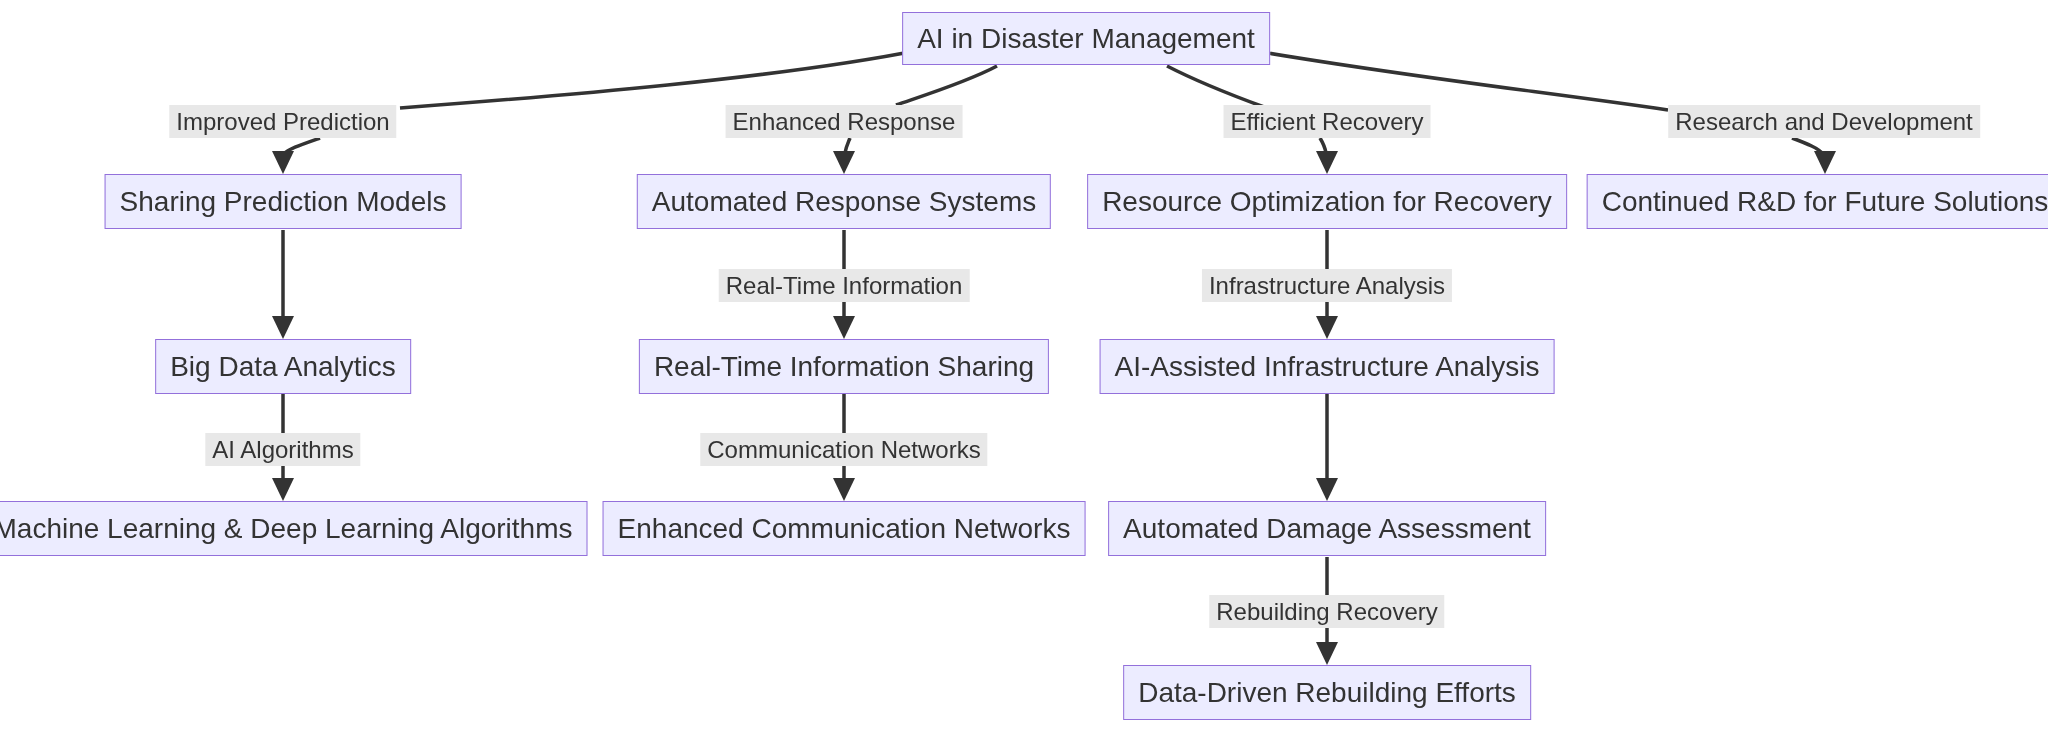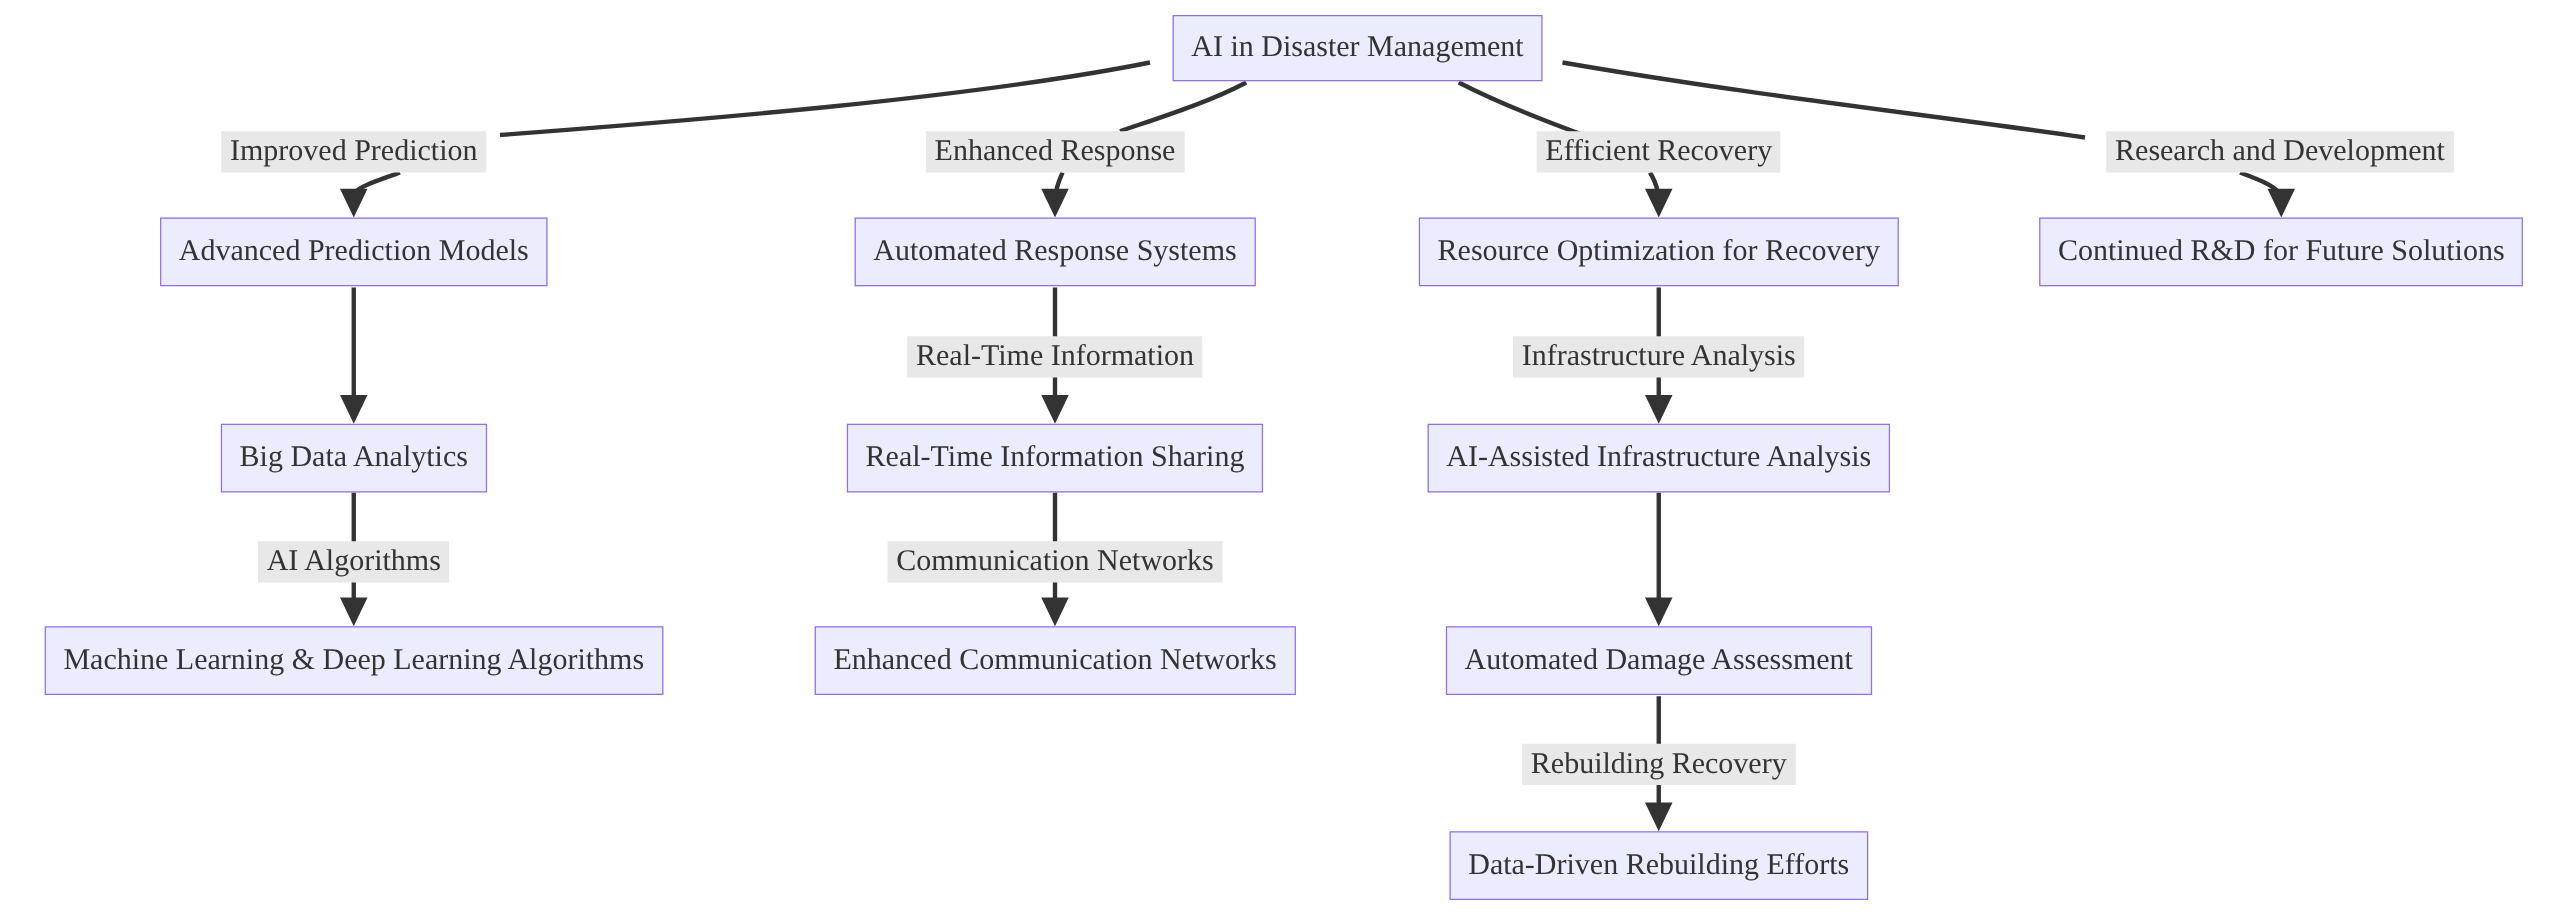--- a/index.html
+++ b/index.html
@@ -7,26 +7,26 @@
     position:relative;width:2048px;height:733px;overflow:hidden;
     font-family:"Liberation Sans","DejaVu Sans",sans-serif;color:#333333;background:#ffffff;
   }
   .edges{position:absolute;left:0;top:0;width:2048px;height:733px;z-index:1;}
   .edges path{stroke:#333333;stroke-width:3.5;fill:none;}
   .edges polygon{fill:#333333;stroke:none;}
   .node{
     position:absolute;transform:translateX(-50%);
     height:53px;line-height:53px;padding:0 14px;
     background:#ECECFF;border:1.5px solid #9370DB;
-    font-size:24px;white-space:nowrap;text-align:right;z-index:3;font-family:Liberation Serif, serif;
+    font-size:28px;white-space:nowrap;text-align:right;z-index:3;
   }
   .elabel{
     position:absolute;transform:translateX(-50%);
     height:33px;line-height:33px;padding:0 7px;
-    background:#e8e8e8;font-size:24px;white-space:nowrap;text-align:center;z-index:2;font-family:Liberation Serif, serif;
+    background:#e8e8e8;font-size:24px;white-space:nowrap;text-align:center;z-index:2;
   }
 </style>
 </head>
 <body>
 
 <div class="canvas">
 
   <svg class="edges" viewBox="0 0 2048 733">
 
     <path d="M 920,50 C 780,78 560,96 400,108"></path>
@@ -65,21 +65,21 @@
     <polygon points="1316,642 1338,642 1327,665"></polygon>
   </svg>
 
   <div class="node" style="left:1086px;top:12px;height:51px;line-height:51px;">AI in Disaster Management</div>
 
   <div class="elabel" style="left:283px;top:105px">Improved Prediction</div>
   <div class="elabel" style="left:844px;top:105px">Enhanced Response</div>
   <div class="elabel" style="left:1327px;top:105px">Efficient Recovery</div>
   <div class="elabel" style="left:1824px;top:105px">Research and Development</div>
 
-  <div class="node" style="left:283px;top:174px">Advanced Prediction Models</div>
+  <div class="node" style="left:283px;top:174px">Sharing Prediction Models</div>
   <div class="node" style="left:283px;top:339px">Big Data Analytics</div>
   <div class="elabel" style="left:283px;top:433px">AI Algorithms</div>
   <div class="node" style="left:283px;top:501px">Machine Learning &amp; Deep Learning Algorithms</div>
 
   <div class="node" style="left:844px;top:174px">Automated Response Systems</div>
   <div class="elabel" style="left:844px;top:269px">Real-Time Information</div>
   <div class="node" style="left:844px;top:339px">Real-Time Information Sharing</div>
   <div class="elabel" style="left:844px;top:433px">Communication Networks</div>
   <div class="node" style="left:1327px;top:174px">Resource Optimization for Recovery</div>
 

